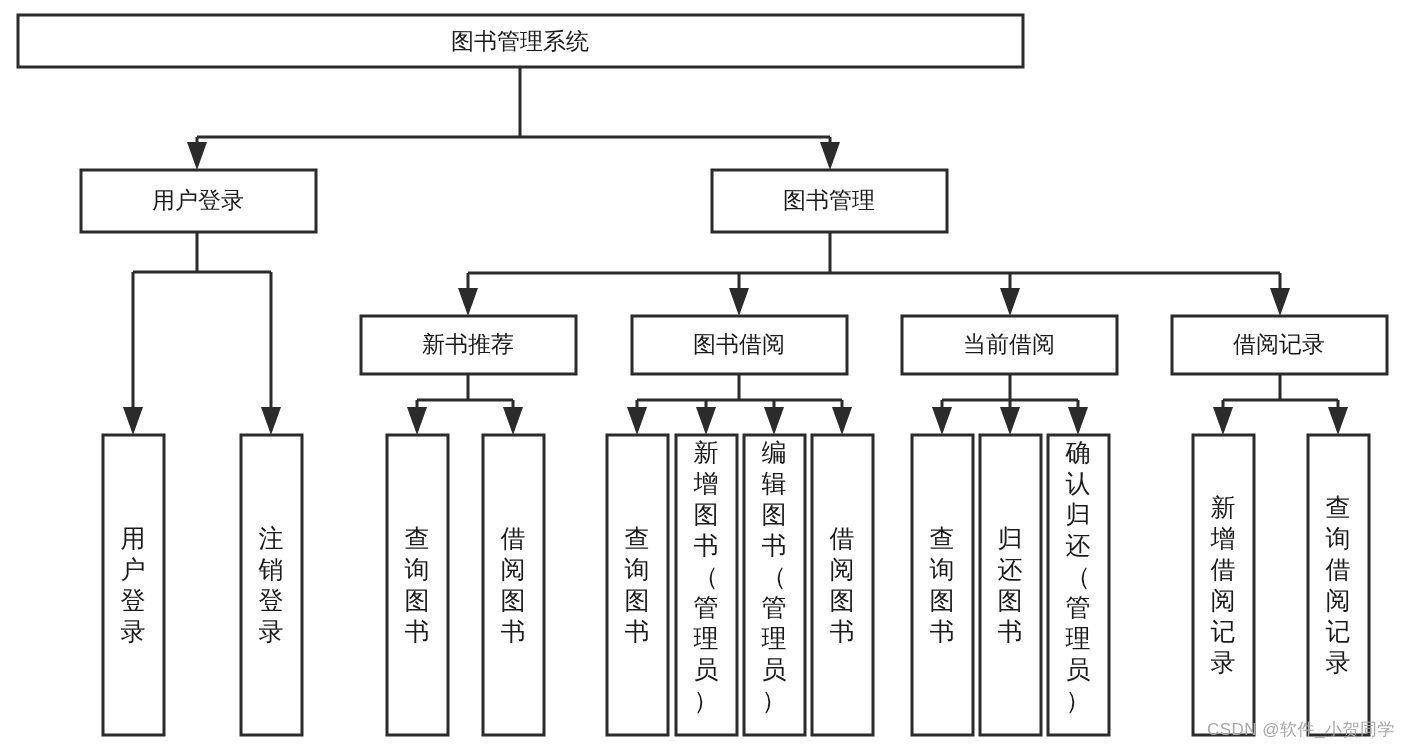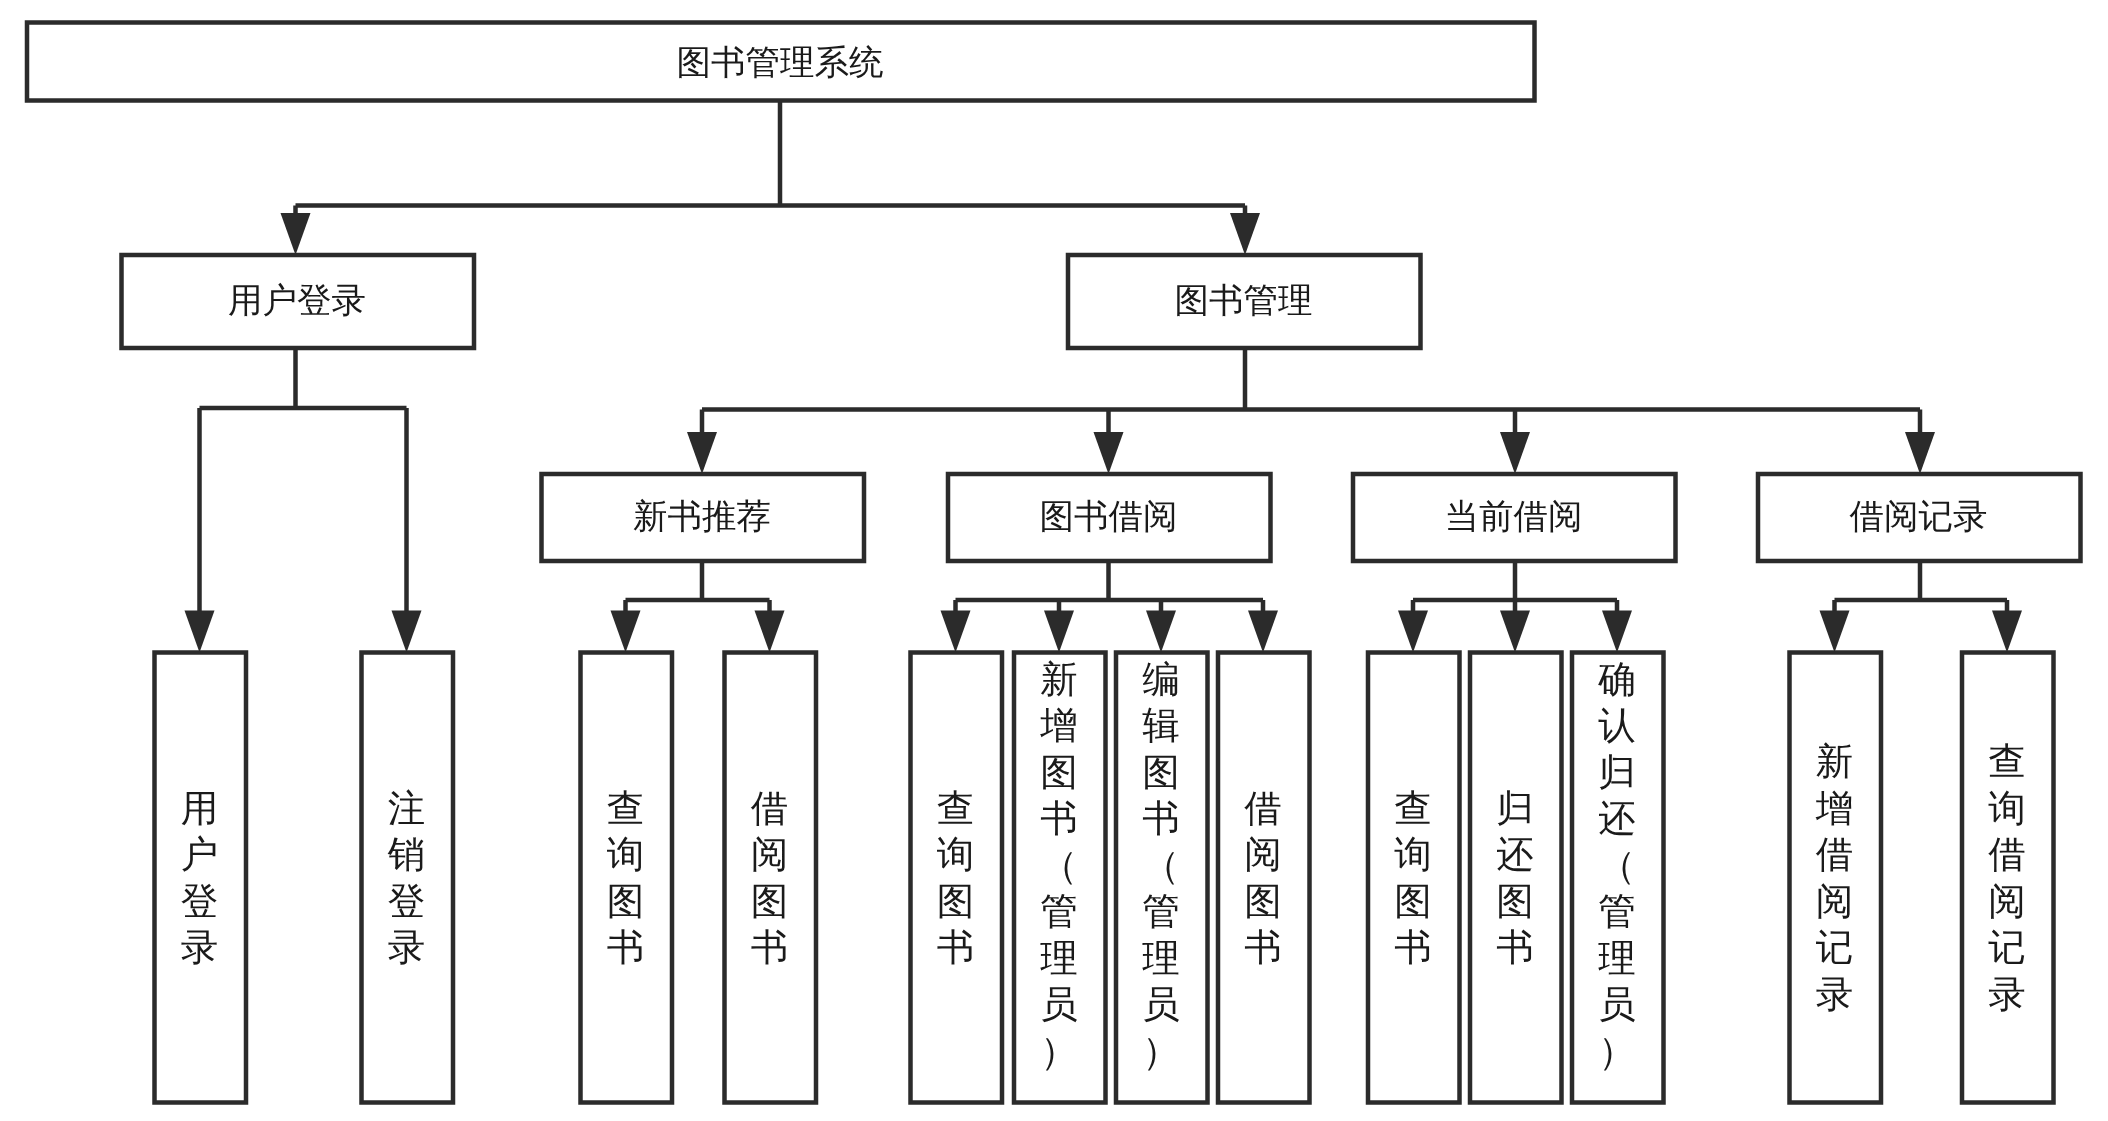--- a/index.html
+++ b/index.html
@@ -196,13 +196,14 @@
     <g>
       <rect class="node-box" x="1193" y="435" width="61" height="300"></rect>
       <text class="node-label-v vert" x="1223" y="0"><tspan x="1223" y="516">新</tspan><tspan x="1223" y="547">增</tspan><tspan x="1223" y="578">借</tspan><tspan x="1223" y="609">阅</tspan><tspan x="1223" y="640">记</tspan><tspan x="1223" y="671">录</tspan></text>
     </g>
     <g>
       <rect class="node-box" x="1308" y="435" width="61" height="300"></rect>
       <text class="node-label-v vert" x="1338" y="0"><tspan x="1338" y="516">查</tspan><tspan x="1338" y="547">询</tspan><tspan x="1338" y="578">借</tspan><tspan x="1338" y="609">阅</tspan><tspan x="1338" y="640">记</tspan><tspan x="1338" y="671">录</tspan></text>
     </g>
   </svg>
 
+  <div class="watermark">CSDN @软件_小贺同学</div>
 </div>
 
 </body></html>

